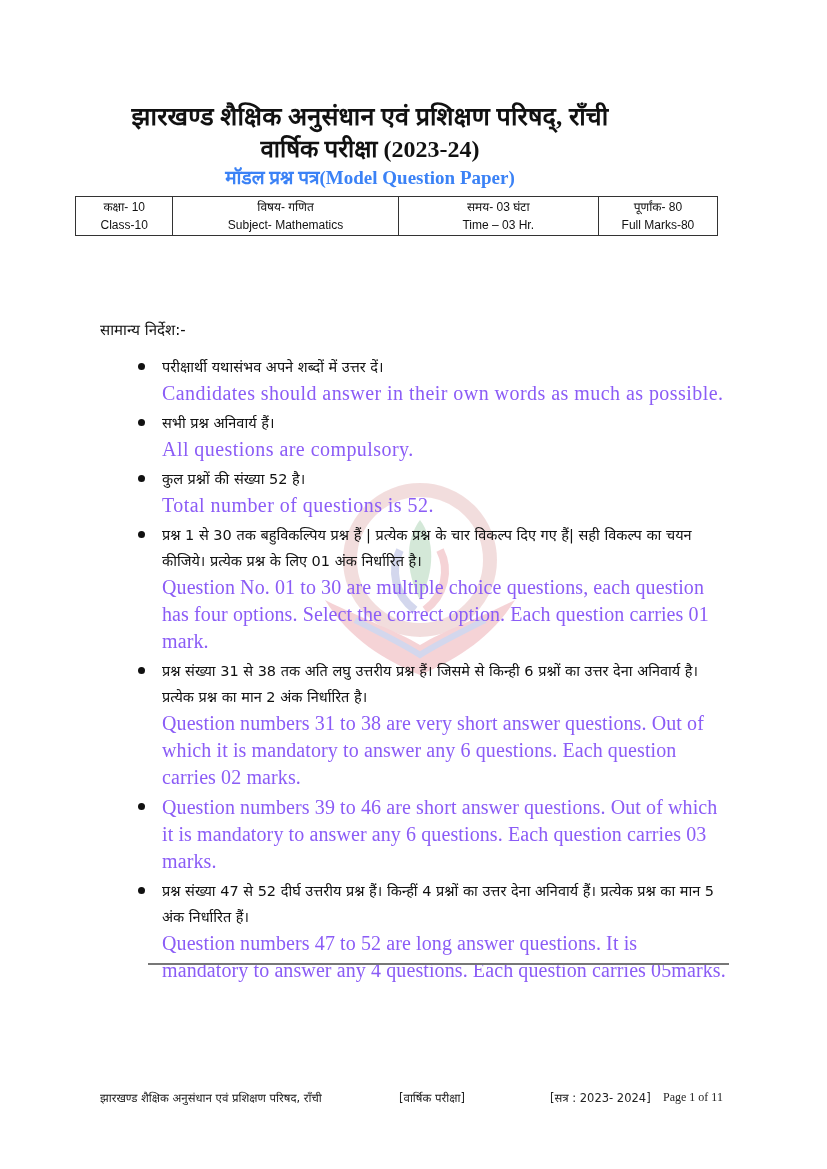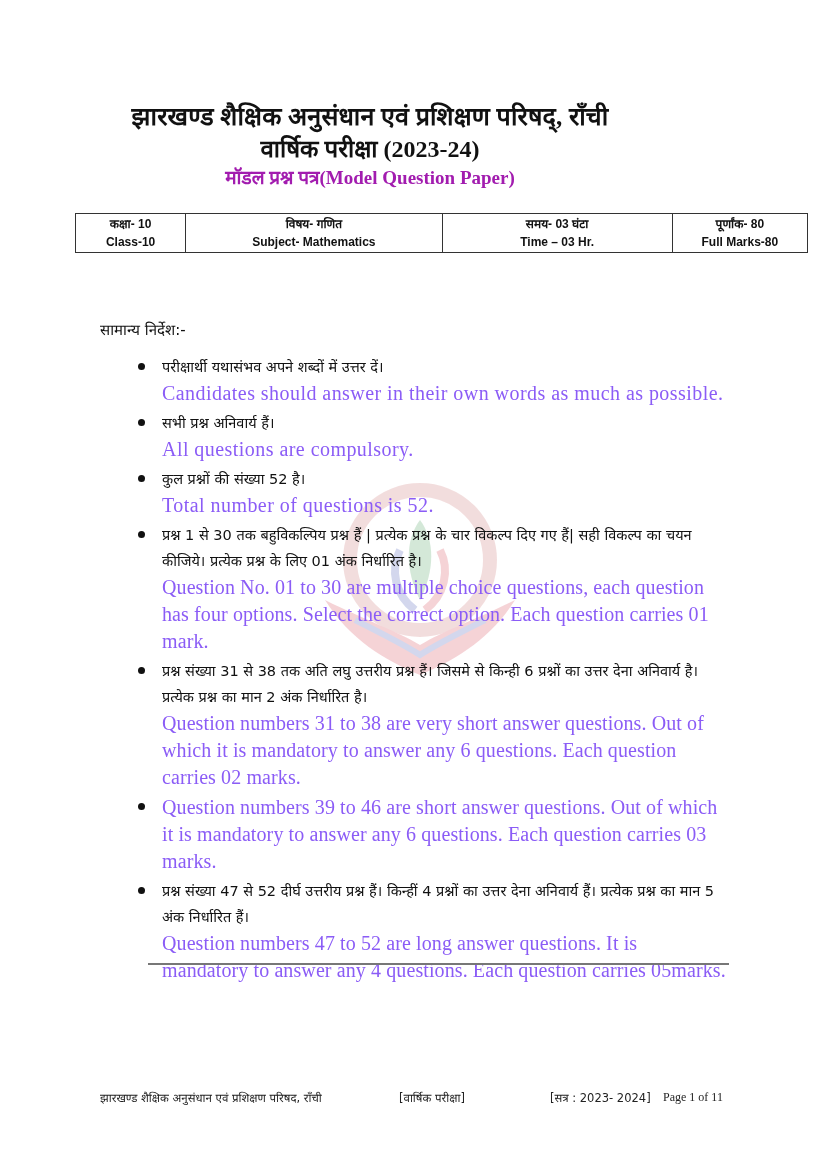--- a/index.html
+++ b/index.html
@@ -42,29 +42,29 @@
       font-size: 24px;
       line-height: 30px;
       margin: 0;
       color: #111;
     }
     .title-sub2 {
       font-weight: bold;
       font-size: 19px;
       line-height: 28px;
       margin: 0;
-      color: #a21caf;
+      color: #3b82f6;
     }
     .info-table {
       position: absolute;
-      top: 213px;
+      top: 196px;
       left: 75px;
-      width: 733px;
+      width: 643px;
       border-collapse: collapse;
-      font-weight: bold;
+      font-weight: normal;
       font-size: 12px;
       font-family: "Liberation Sans", "DejaVu Sans", sans-serif;
     }
     .info-table td {
       border: 1px solid #333;
       text-align: center;
       padding: 1px 4px;
       line-height: 18px;
       vertical-align: middle;
     }

